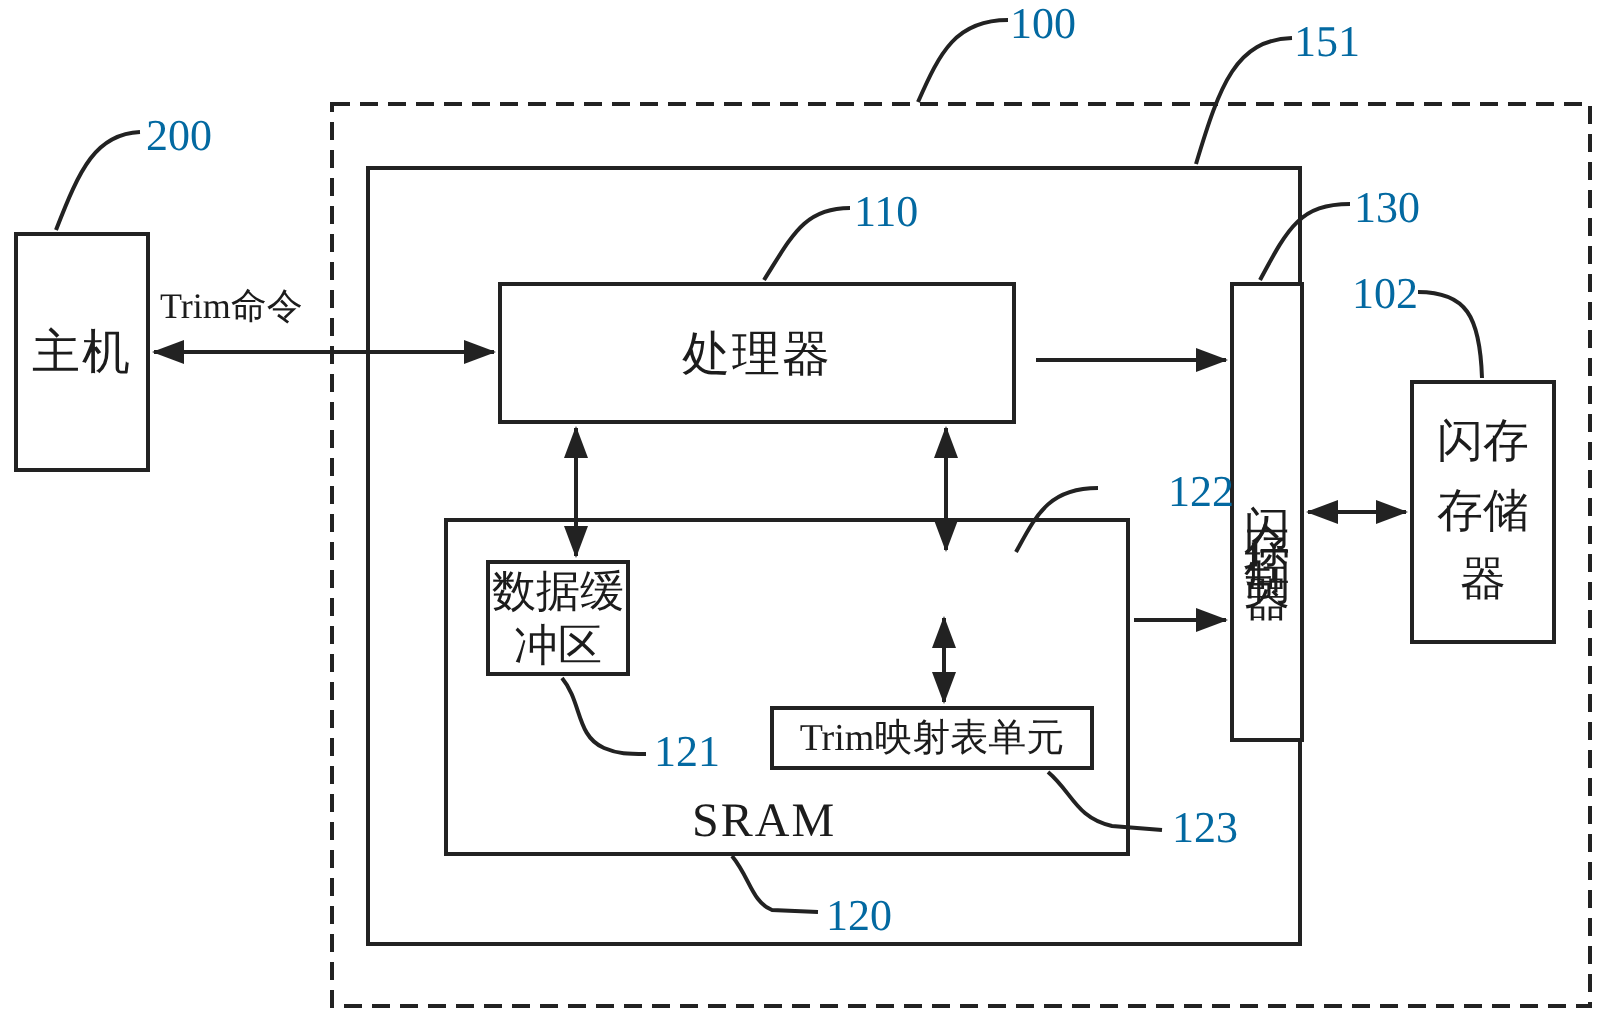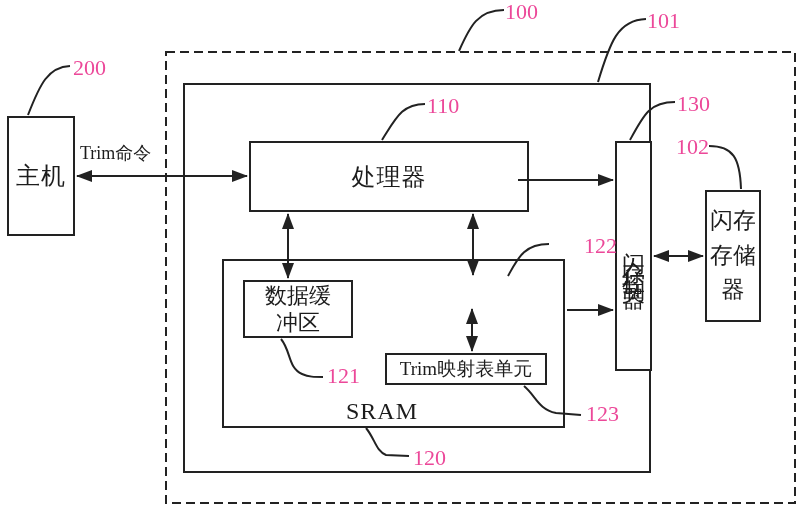--- a/index.html
+++ b/index.html
@@ -17,61 +17,61 @@
   }
   .label-cn { font-size:24px; letter-spacing:1px;text-align:right; }
   .unit-label { font-size:19px; white-space:nowrap; }
   .wrap-label { font-size:22px; line-height:1.25; }
   .vtext {
     writing-mode:vertical-rl; text-orientation:upright;
     font-size:23px; letter-spacing:9px; line-height:1;
   }
   .flash-mem-label { font-size:23px; line-height:1.5; width:52px; }
   .ref {
-    position:absolute; font-size:22px; color:#ec4899; line-height:1;
+    position:absolute; font-size:22px; color:#0369a1; line-height:1;
     white-space:nowrap;
   }
   .edge-label { position:absolute; font-size:18px; white-space:nowrap; }
   .sram-tag { position:absolute; font-size:24px; letter-spacing:1px; }
 </style>
 </head>
 <body>
 
 <div class="canvas">
 
   <svg class="layer" viewBox="0 0 800 514">
     <rect x="166" y="52" width="629" height="451" fill="none" stroke="#222" stroke-width="2" stroke-dasharray="9 5"></rect>
   </svg>
 
   <div class="box" style="left:183px; top:83px; width:468px; height:390px; background:transparent;"></div>
 
   <div class="box" style="left:7px; top:116px; width:68px; height:120px;">
     <span class="label-cn">主机</span>
   </div>
 
-  <div class="box" style="left:249px; top:141px; width:280px; height:71px;">
+  <div class="box" style="left:249px; top:141px; width:259px; height:71px;">
     <span class="label-cn">处理器</span>
   </div>
 
   <div class="box" style="left:222px; top:259px; width:343px; height:169px;"></div>
 
-  <div class="box" style="left:243px; top:280px; width:110px; height:58px;">
+  <div class="box" style="left:243px; top:280px; width:72px; height:58px;">
     <span class="wrap-label" style="width:74px;">数据缓冲区</span>
   </div>
 
 
   <div class="box" style="left:385px; top:353px; width:162px; height:32px;">
     <span class="unit-label">Trim映射表单元</span>
   </div>
 
   <div class="box" style="left:615px; top:141px; width:37px; height:230px;">
     <span class="vtext">闪存控制器</span>
   </div>
 
-  <div class="box" style="left:705px; top:190px; width:56px; height:132px;">
+  <div class="box" style="left:705px; top:190px; width:73px; height:132px;">
     <span class="flash-mem-label">闪存存储器</span>
   </div>
 
   <svg class="layer" viewBox="0 0 800 514">
     <defs>
       <marker id="ah" markerWidth="17" markerHeight="13" refX="15" refY="6" orient="auto" markerUnits="userSpaceOnUse">
         <path d="M0,0 L16,6 L0,12 Z" fill="#222"></path>
       </marker>
       <marker id="ahs" markerWidth="17" markerHeight="13" refX="15" refY="6" orient="auto-start-reverse" markerUnits="userSpaceOnUse">
         <path d="M0,0 L16,6 L0,12 Z" fill="#222"></path>
@@ -98,21 +98,21 @@
     <path d="M 425 104 C 402 104 396 118 382 140" fill="none" stroke="#222" stroke-width="2"></path>
     <path d="M 675 102 C 650 102 644 114 630 140" fill="none" stroke="#222" stroke-width="2"></path>
     <path d="M 709 146 C 733 146 740 158 741 189" fill="none" stroke="#222" stroke-width="2"></path>
     <path d="M 549 244 C 524 244 518 258 508 276" fill="none" stroke="#222" stroke-width="2"></path>
     <path d="M 281 339 C 291 351 288 368 302 374 C 309 377 314 377 323 377" fill="none" stroke="#222" stroke-width="2"></path>
     <path d="M 524 386 C 536 396 538 409 556 413 L 581 415" fill="none" stroke="#222" stroke-width="2"></path>
     <path d="M 366 428 C 375 439 376 451 386 455 L 409 456" fill="none" stroke="#222" stroke-width="2"></path>
   </svg>
 
   <div class="ref" style="left:505px; top:1px;">100</div>
-  <div class="ref" style="left:647px; top:10px;">101</div>
+  <div class="ref" style="left:647px; top:10px;">151</div>
   <div class="ref" style="left:73px;  top:57px;">200</div>
   <div class="ref" style="left:427px; top:95px;">110</div>
   <div class="ref" style="left:677px; top:93px;">130</div>
   <div class="ref" style="left:676px; top:136px;">102</div>
   <div class="ref" style="left:552px; top:235px;margin-left:32px;">122</div>
   <div class="ref" style="left:327px; top:365px;">121</div>
   <div class="ref" style="left:586px; top:403px;">123</div>
   <div class="ref" style="left:413px; top:447px;">120</div>
 
   <div class="edge-label" style="left:80px; top:141px;">Trim命令</div>

